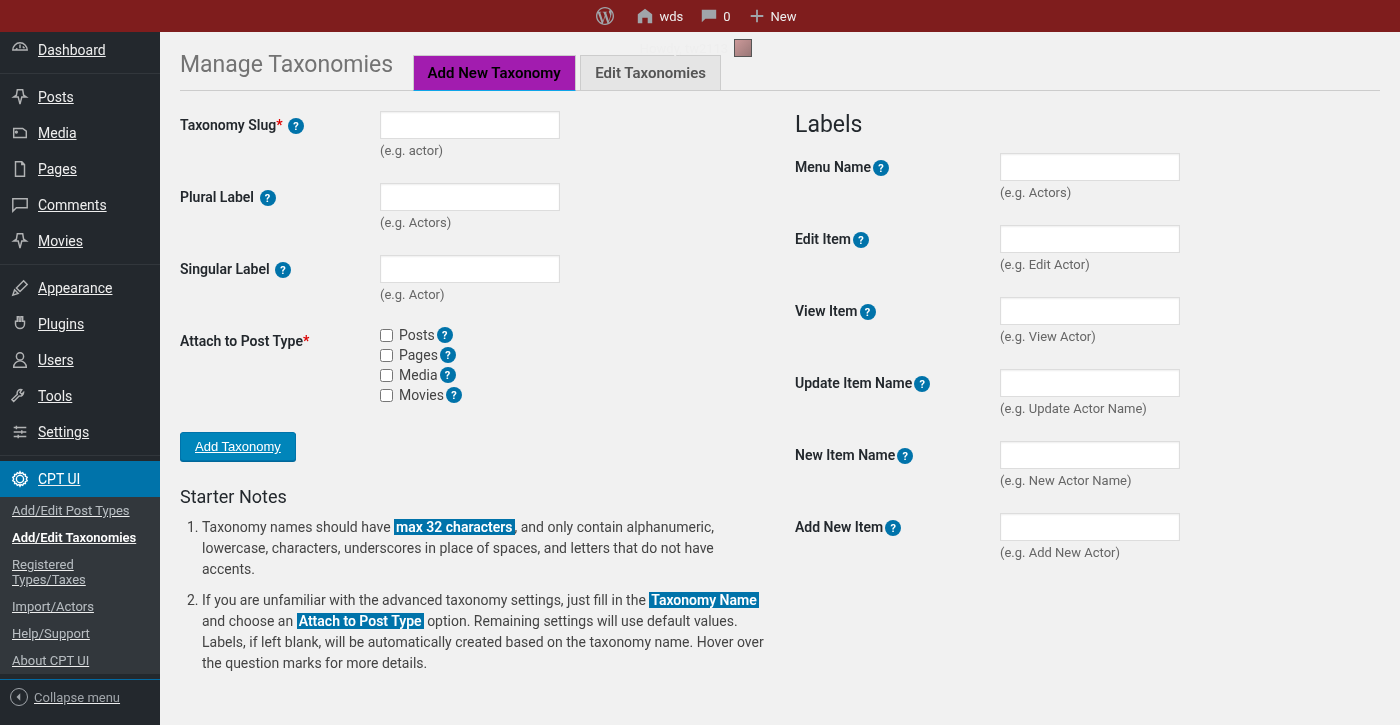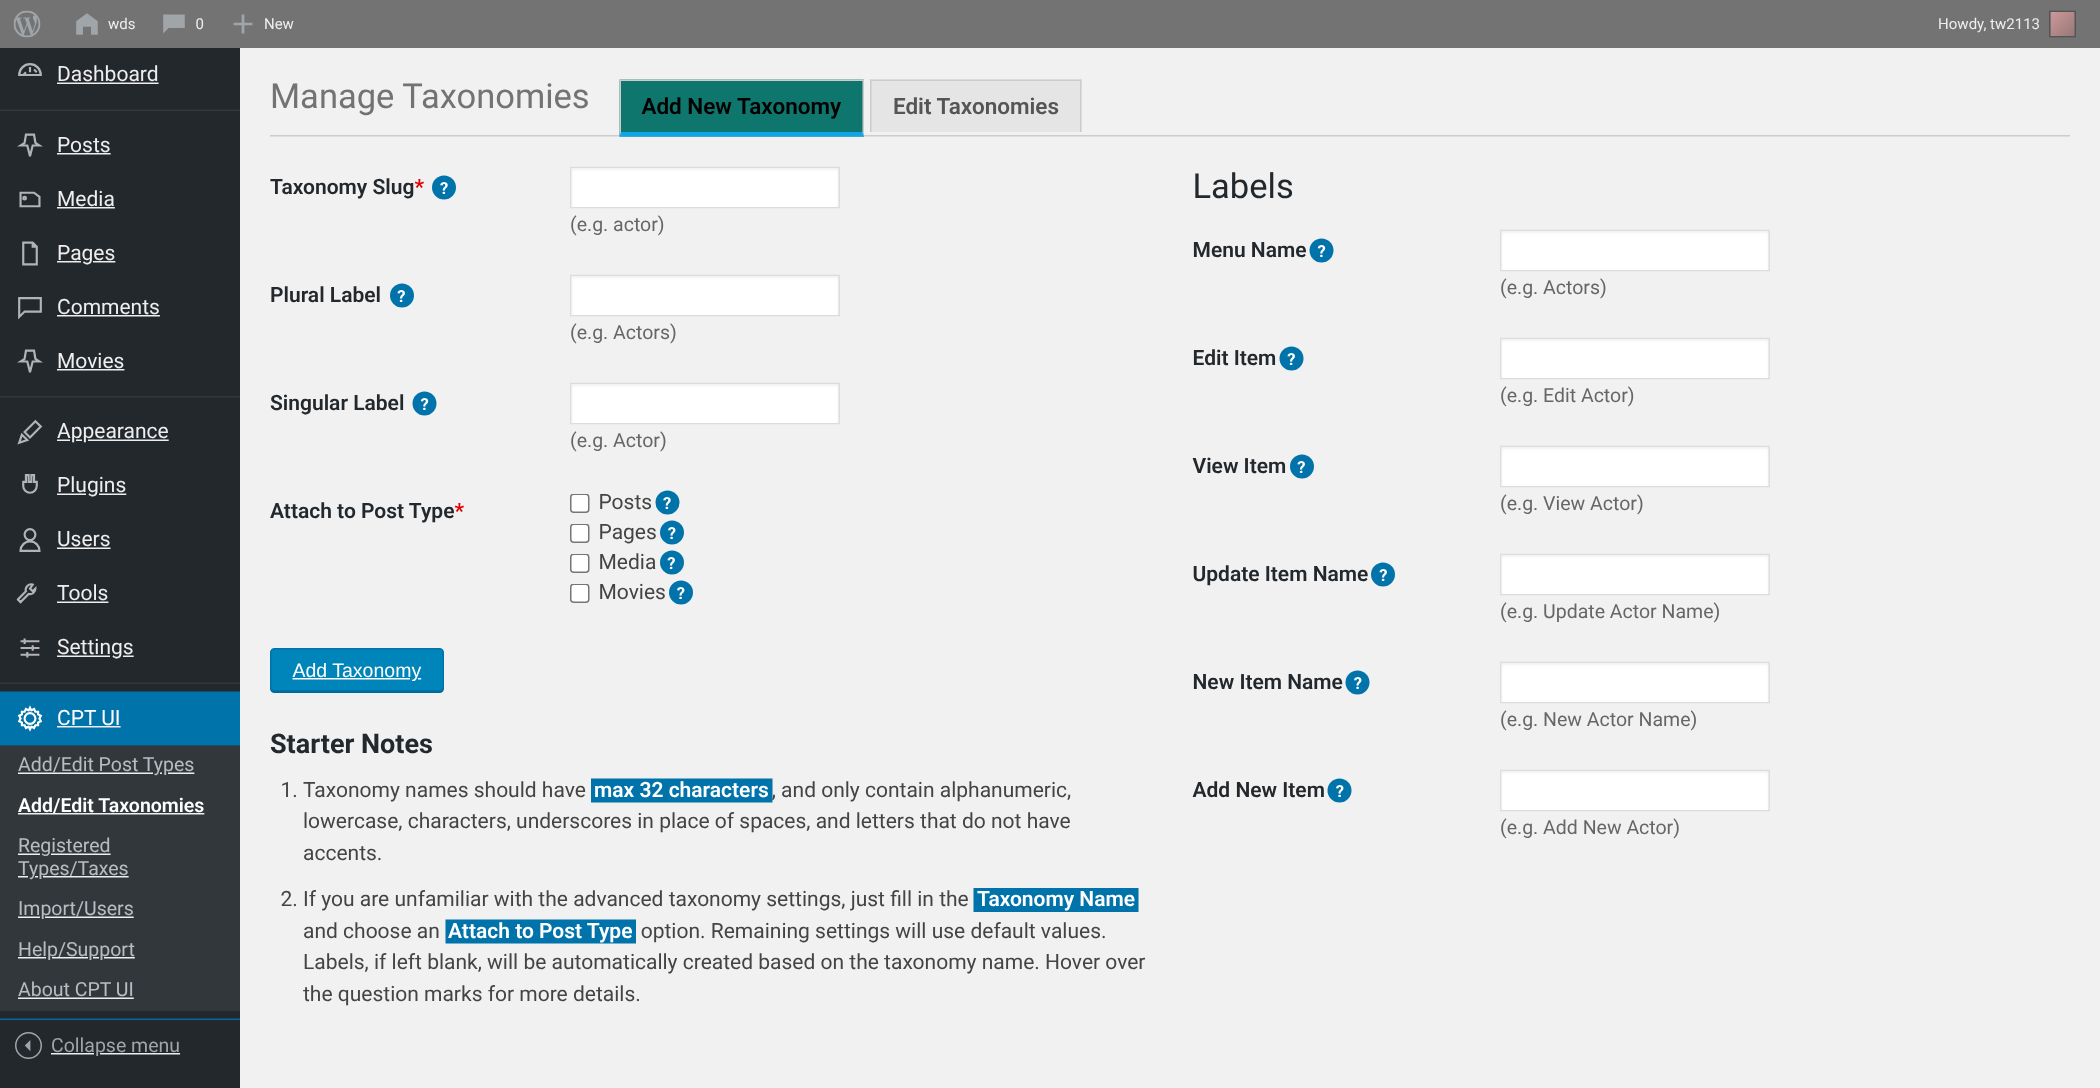--- a/index.html
+++ b/index.html
@@ -1,19 +1,19 @@
 <!DOCTYPE html>
 <html><head>
 <meta charset="utf-8">
 <style>
 * { margin: 0; padding: 0; box-sizing: border-box; }
 body { font-family: -apple-system, BlinkMacSystemFont, "Segoe UI", Roboto, "Helvetica Neue", sans-serif; font-size: 13px; color: #444; background: #f1f1f1; }
 
 
-.adminbar { position: fixed; top: 0; left: 0; right: 0; height: 32px; background: #737373; color: #eee; display: flex; align-items: center; justify-content: space-between; padding: 0 8px 0 0; font-size: 10px; z-index: 100; }
+.adminbar { position: fixed; top: 0; left: 0; right: 0; height: 32px; background: #7f1d1d; color: #eee; display: flex; align-items: center; justify-content: space-between; padding: 0 8px 0 0; font-size: 13px; z-index: 100; flex-direction: column; }
 .adminbar-left { display: flex; align-items: center; height: 100%; }
 .ab-item { display: flex; align-items: center; padding: 0 8px; height: 32px; cursor: pointer; }
 .ab-icon { width: 20px; height: 20px; margin-right: 4px; fill: #a0a5aa; display: inline-flex; align-items: center; justify-content: center; }
 .ab-icon svg { width: 18px; height: 18px; }
 .adminbar-right { display: flex; align-items: center; height: 100%; }
 .avatar { width: 18px; height: 18px; background: #888; margin-left: 6px; border: 1px solid #555; background-image: linear-gradient(135deg, #c99 0%, #977 100%); }
 
 
 .sidebar { position: fixed; top: 32px; left: 0; bottom: 0; width: 160px; background: #23282d; color: #eee; overflow-y: auto; text-decoration: underline; }
 .menu-item { display: flex; align-items: center; padding: 8px 8px 8px 10px; cursor: pointer; color: #eee; font-size: 14px; }
@@ -27,26 +27,26 @@
 .submenu-item { padding: 6px 12px; cursor: pointer; color: rgba(240,245,250,0.7); font-size: 13px; }
 .submenu-item.current { color: #fff; font-weight: 600; }
 .collapse { display: flex; align-items: center; padding: 8px 10px; color: #a0a5aa; cursor: pointer; font-size: 13px; border-top: 1px solid #0369a1; margin-top: 5px; }
 .collapse-icon { width: 18px; height: 18px; margin-right: 6px; border: 1px solid #a0a5aa; border-radius: 50%; display: inline-flex; align-items: center; justify-content: center; }
 
 
 .main { margin-left: 160px; margin-top: 32px; padding: 10px 20px 40px 20px; }
 .heading-row { display: flex; align-items: flex-end; border-bottom: 1px solid #ccc; margin-bottom: 20px; }
 h1.page-title { font-size: 23px; font-weight: 400; color: #737373; padding: 9px 15px 12px 0; }
 .nav-tab { display: inline-block; padding: 8px 14px; font-size: 15px; font-weight: 600; color: #555; background: #e5e5e5; border: 1px solid #ccc; border-bottom: none; margin-left: 0.3em; margin-bottom: -1px; cursor: pointer; }
-.nav-tab.active { background: #0f766e; border-bottom: 3px solid #0ea5e9; color: #000; }
+.nav-tab.active { background: #a21caf; border-bottom: 1px solid #0ea5e9; color: #000; }
 
 .cols { display: flex; gap: 30px; }
 .col { flex: 1; min-width: 0; }
 h2.section-title { font-size: 23px; font-weight: 400; color: #23282d; margin-bottom: 15px; }
-h3.subsection { font-size: 18px; font-weight: 700; color: #23282d; margin: 25px 0 10px 0; }
+h3.subsection { font-size: 18px; font-weight: 400; color: #23282d; margin: 25px 0 10px 0; }
 
 .form-row { display: flex; align-items: flex-start; margin-bottom: 25px; }
 .form-row .label-cell { width: 200px; padding-top: 6px; font-weight: 600; color: #23282d; font-size: 14px; }
 .form-row .input-cell { flex: 1; }
 .req { color: #d00; font-weight: 700; }
 .help-icon { display: inline-flex; width: 16px; height: 16px; border-radius: 50%; background: #0073aa; color: #fff; font-size: 11px; font-weight: 700; align-items: center; justify-content: center; margin-left: 2px; vertical-align: middle; cursor: help; }
 input[type=text] { width: 180px; padding: 5px 6px; border: 1px solid #ddd; box-shadow: inset 0 1px 2px rgba(0,0,0,.07); font-size: 14px; background: #fff; }
 .hint { color: #666; font-size: 13px; margin-top: 4px; }
 .check-row { display: flex; align-items: center; margin-bottom: 4px; font-size: 14px; }
 .check-row input { margin-right: 6px; }
@@ -202,21 +202,21 @@
           <svg viewBox="0 0 20 20">
             <path fill="none" stroke="currentColor" stroke-width="1.6" d="M10 6a4 4 0 100 8 4 4 0 000-8zm0-4l1 2 2-1 1 2 2 0 0 2 2 1-1 2 1 2-2 1 0 2-2 0-1 2-2-1-1 2-1-2-2 1-1-2-2 0 0-2-2-1 1-2-1-2 2-1 0-2 2 0 1-2 2 1z"></path>
           </svg>
         </span>
         <span>CPT UI</span>
       </div>
       <div class="submenu">
         <div class="submenu-item">Add/Edit Post Types</div>
         <div class="submenu-item current">Add/Edit Taxonomies</div>
         <div class="submenu-item">Registered Types/Taxes</div>
-        <div class="submenu-item">Import/Users</div>
+        <div class="submenu-item">Import/Actors</div>
         <div class="submenu-item">Help/Support</div>
         <div class="submenu-item">About CPT UI</div>
       </div>
     </div>
   <div class="collapse">
     <span class="collapse-icon">
       <svg viewBox="0 0 16 16" width="10" height="10">
           <path fill="#a0a5aa" d="M10 2L4 8l6 6z"></path>
         </svg>
     </span>

